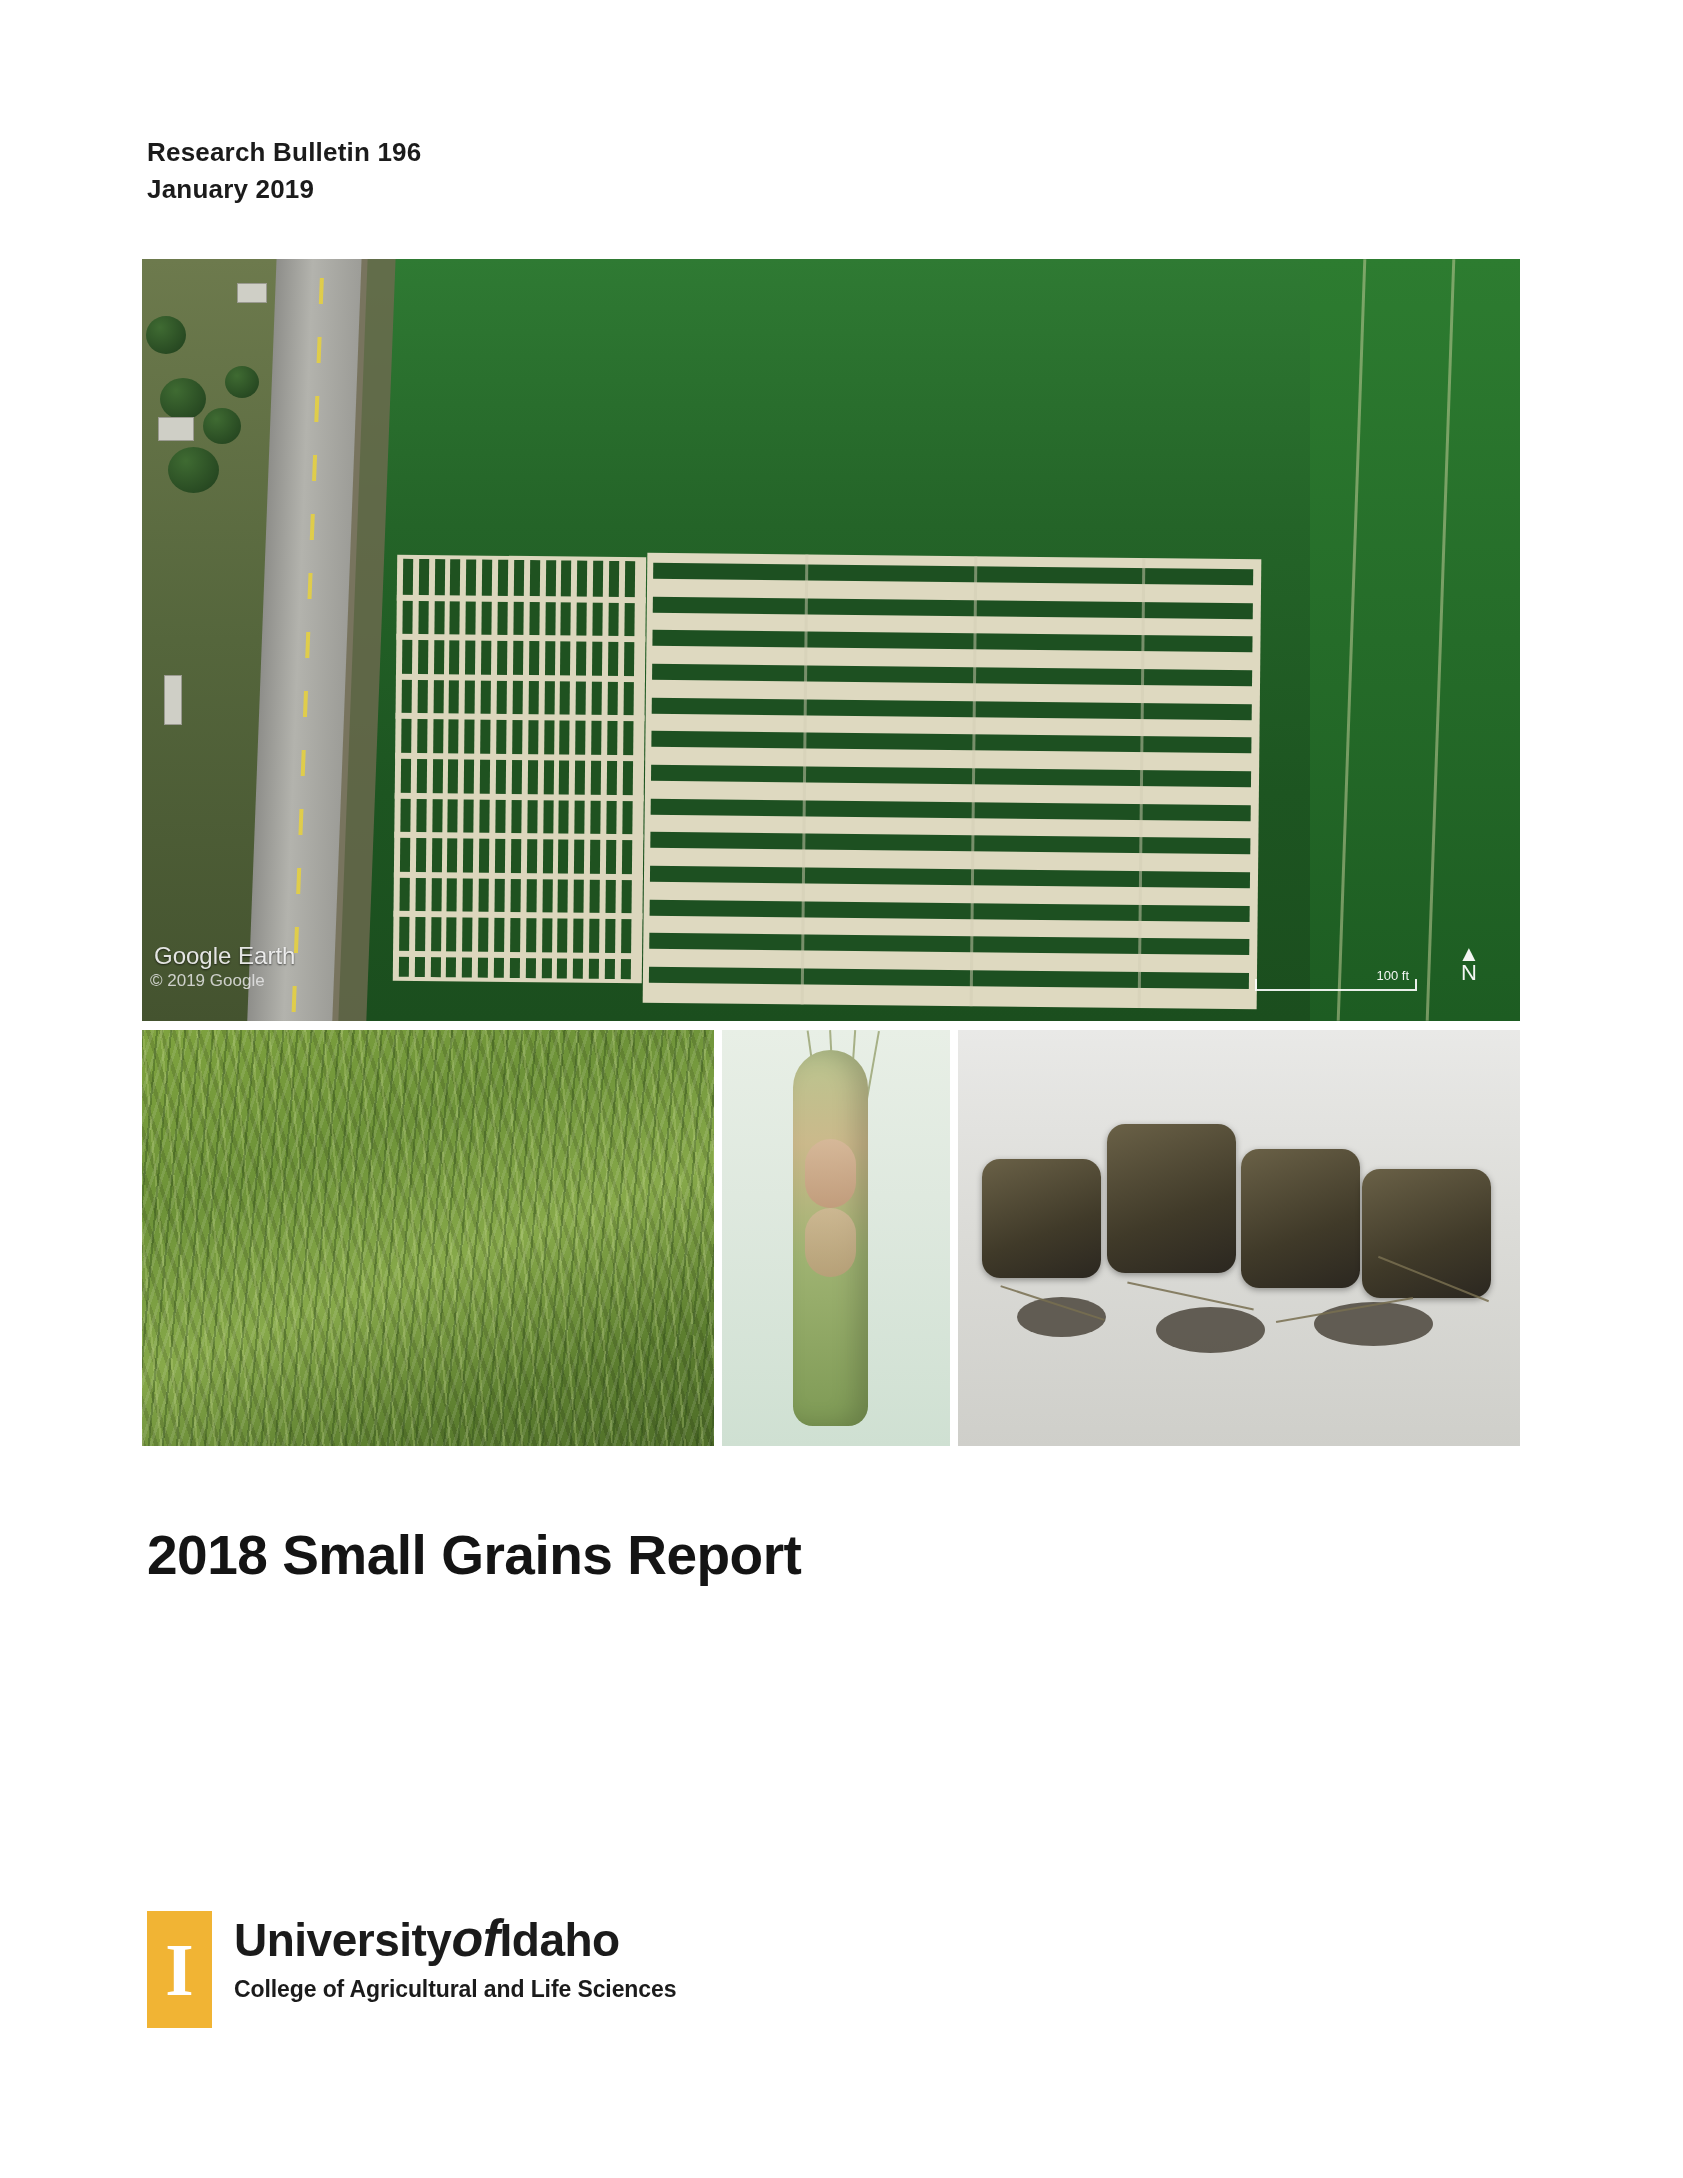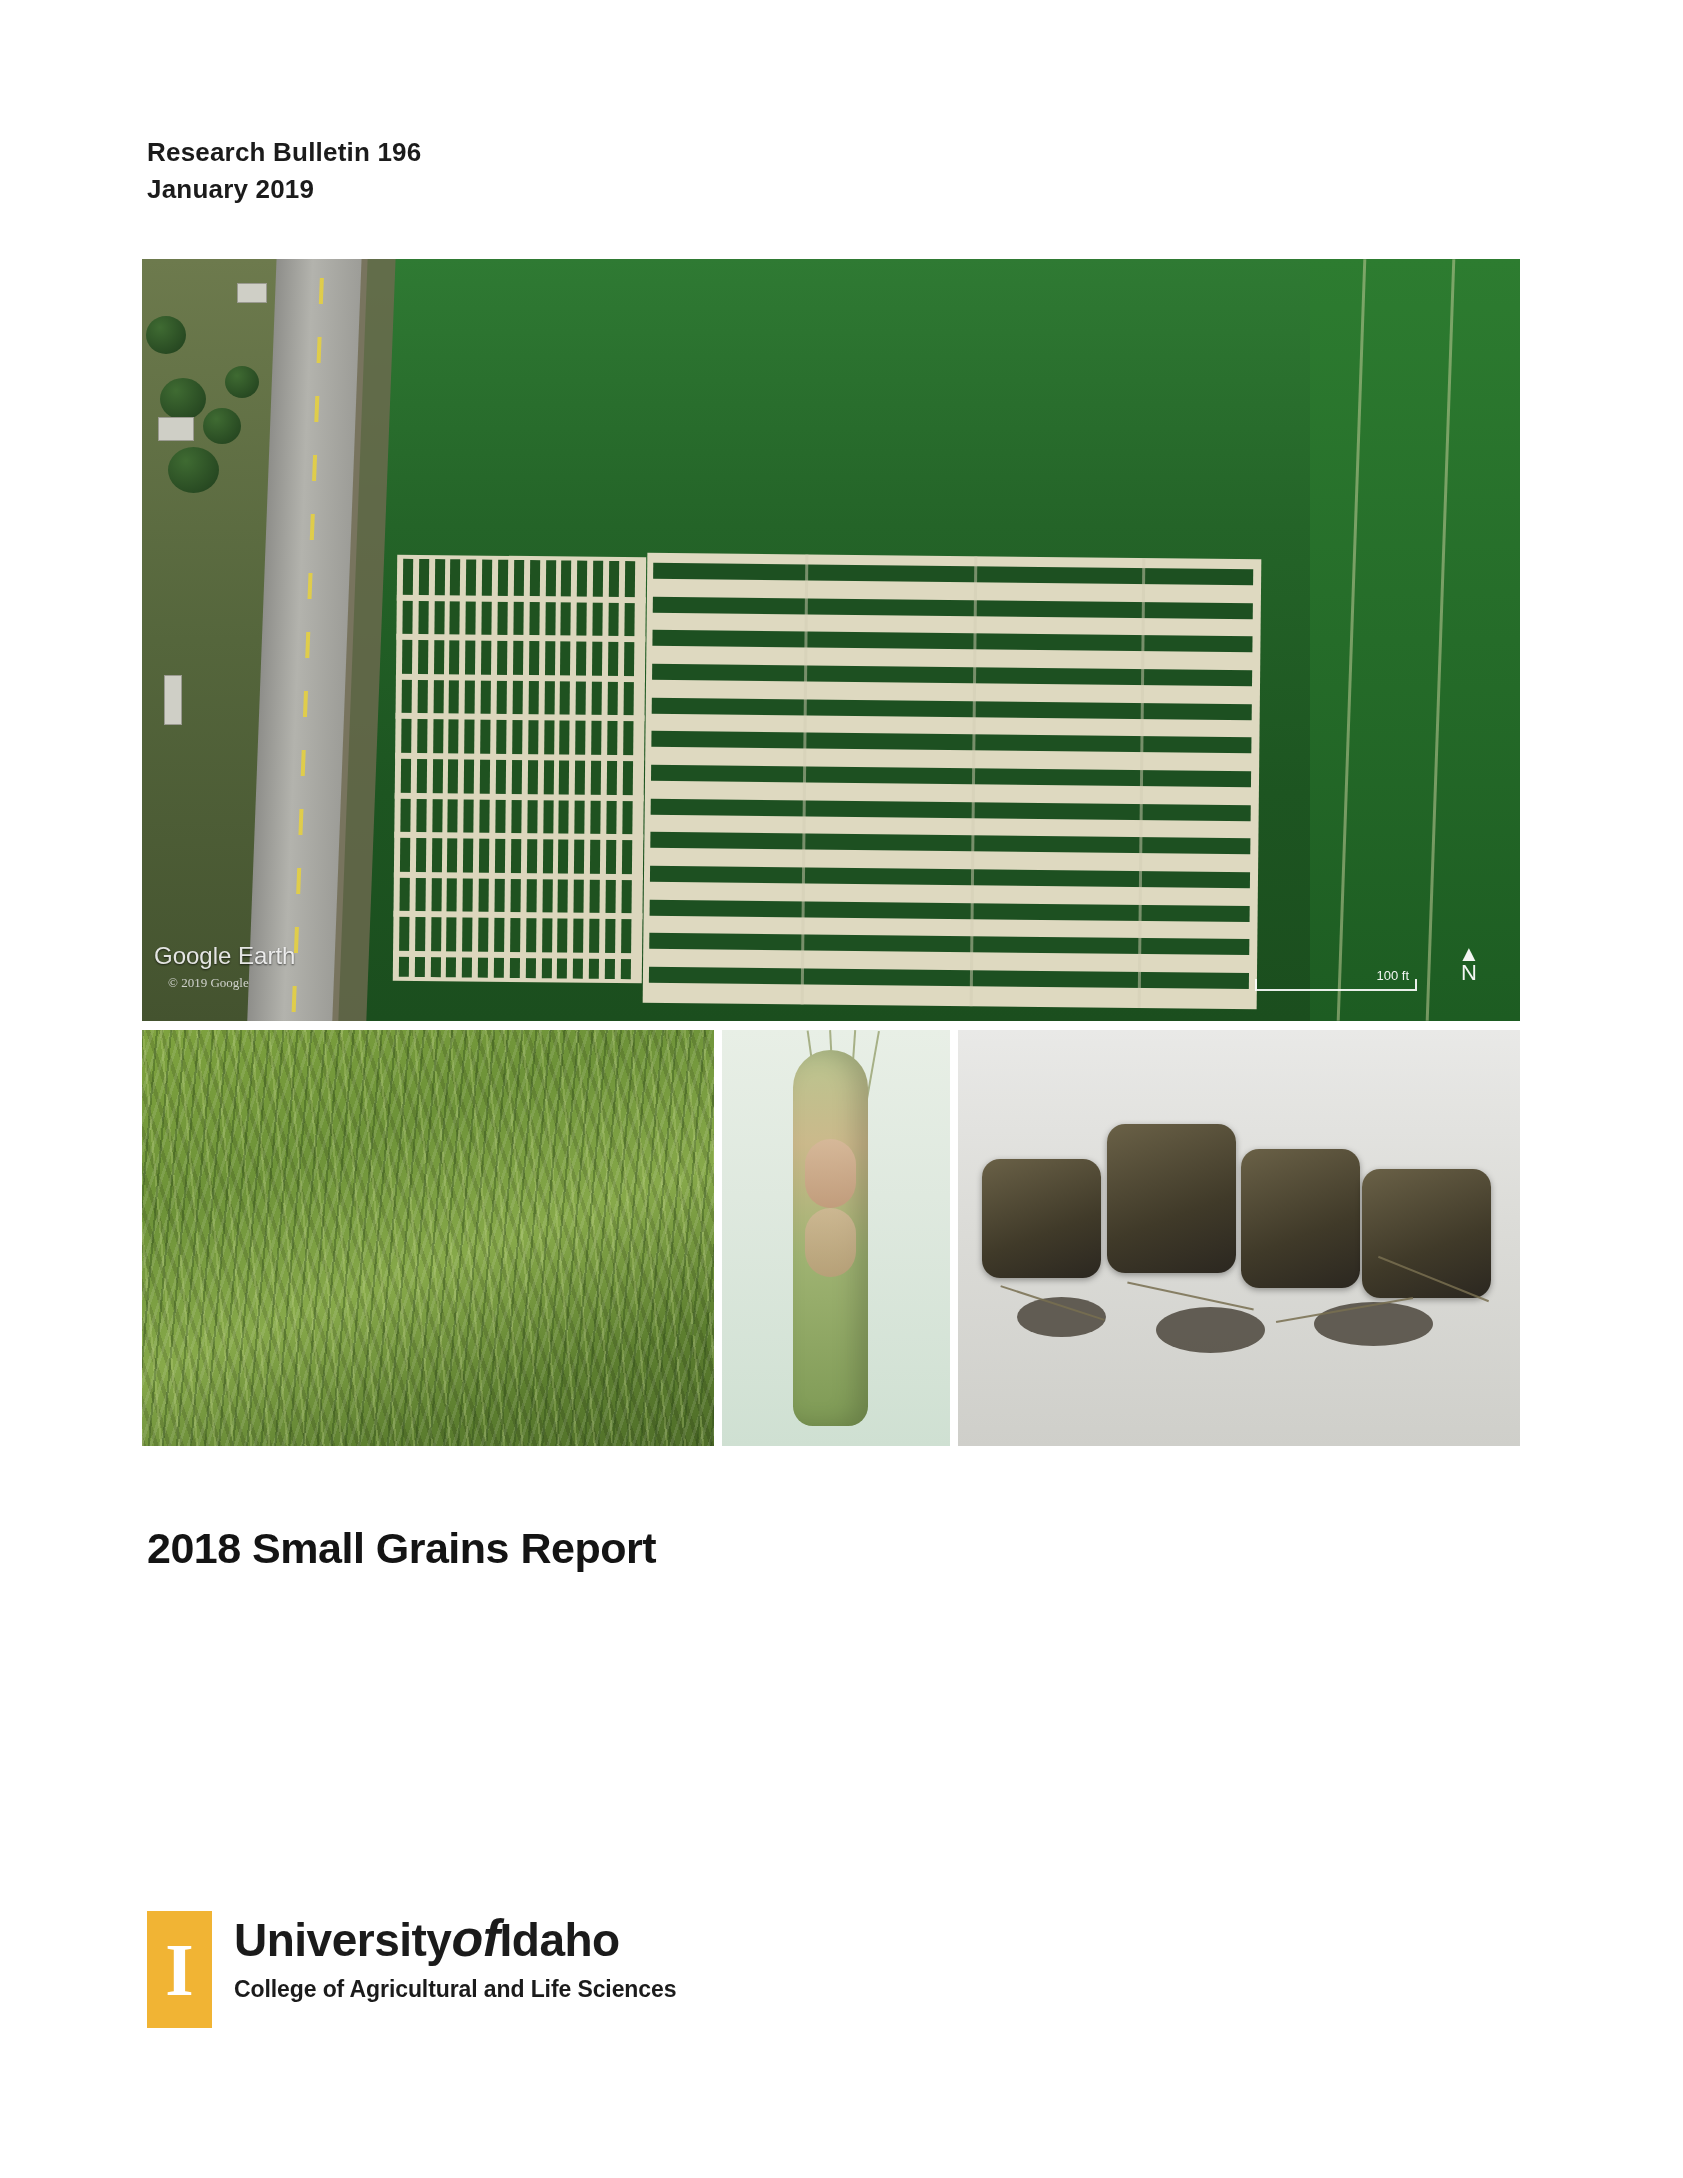--- a/index.html
+++ b/index.html
@@ -161,25 +161,24 @@
     position: absolute;
     left: 12px; bottom: 51px;
     color: #f2f2f2;
     font-size: 24px;
     font-family: "Liberation Sans", sans-serif;
     text-shadow: 0 1px 2px rgba(0,0,0,0.7);
     opacity: 0.92;
   }
   .gearth-copy {
     position: absolute;
-    left: 26px; bottom: 30px;
+    left: 8px; bottom: 30px;
     color: #e6e6e6;
-    font-size: 13px;
+    font-size: 17px;
     opacity: 0.85;
-    font-family: Liberation Serif, serif;
   }
   .scalebar {
     position: absolute;
     right: 103px; bottom: 30px;
     width: 158px; height: 10px;
     border-left: 2px solid #ffffff;
     border-right: 2px solid #ffffff;
     border-bottom: 2px solid #ffffff;
     opacity: 0.9;
   }
@@ -277,21 +276,21 @@
   }
 
   
   .titles {
     position: absolute;
     left: 147px;
     top: 1525px;
     width: 1406px;
   }
   .main-title {
-    font-size: 43px;
+    font-size: 55px;
     font-weight: bold;
     letter-spacing: -0.5px;
     color: #141414;
     line-height: 1.1;
   }
   .subtitle {
     margin-top: 22px;
     font-size: 33px;
     font-weight: normal;
     color: #1d1d1d;

